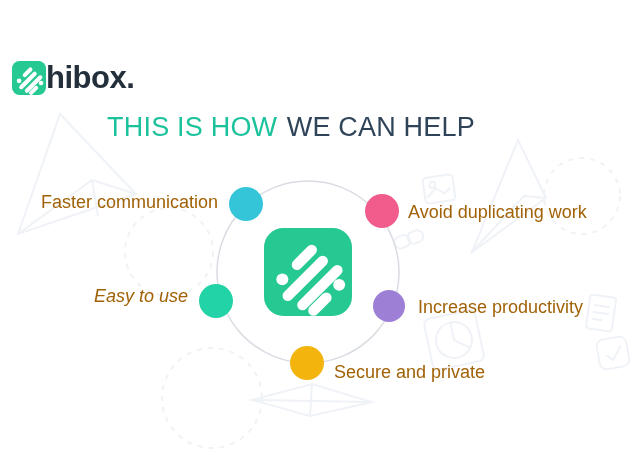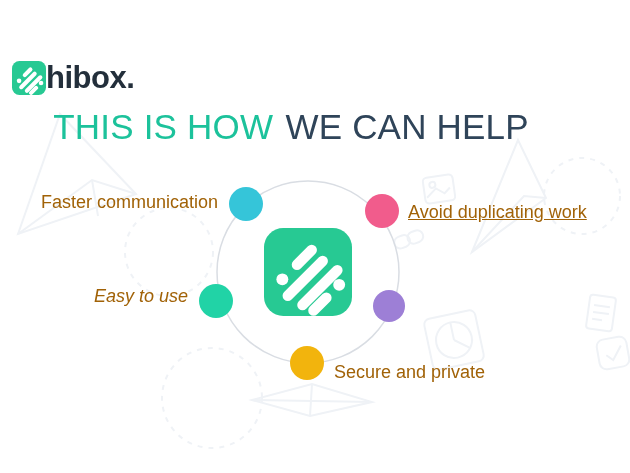--- a/index.html
+++ b/index.html
@@ -13,34 +13,34 @@
   
   .brand{position:absolute;left:12px;top:61px;display:flex;align-items:center;}
   .brand-mark{width:34px;height:34px;}
   .brand-word{
     font-size:31px;font-weight:700;color:#232f3b;letter-spacing:-0.5px;line-height:34px;
   }
 
   
   .title{
     position:absolute;left:0;top:110px;width:582px;text-align:center;
-    font-size:35px;font-weight:500;letter-spacing:0.2px;line-height:34px;white-space:nowrap;
+    font-size:27px;font-weight:500;letter-spacing:0.2px;line-height:34px;white-space:nowrap;
   }
   .title-hl{color:#1cc29b;margin-right:0.35em;}
   .title-rest{color:#2f4459;}
 
   
   .center-icon{position:absolute;left:264px;top:228px;width:88px;height:88px;}
 
   
   .flabel{
     position:absolute;font-size:18px;line-height:24px;color:#a16207;white-space:nowrap;
   }
   .flabel.faster{right:412px;top:190px;}
-  .flabel.avoid{left:408px;top:200px;text-decoration:underline;}
+  .flabel.avoid{left:408px;top:200px;}
   .flabel.easy{right:442px;top:284px;font-style:italic;}
   .flabel.increase{left:418px;top:295px;}
   .flabel.secure{left:334px;top:360px;}
 </style>
 </head>
 <body>
 
 <div class="stage">
 
   <svg width="0" height="0" style="position:absolute" aria-hidden="true">
@@ -128,15 +128,16 @@
     <circle cx="307" cy="363" r="17" fill="#f2b40d"></circle>
   </svg>
 
   <svg class="center-icon" viewBox="0 0 96 96">
     <use href="#hibox-mark"></use>
   </svg>
 
   <div class="flabel faster">Faster communication</div>
   <div class="flabel avoid">Avoid duplicating work</div>
   <div class="flabel easy">Easy to use</div>
+  <div class="flabel increase">Increase productivity</div>
   <div class="flabel secure">Secure and private</div>
 
 </div>
 
 </body></html>

